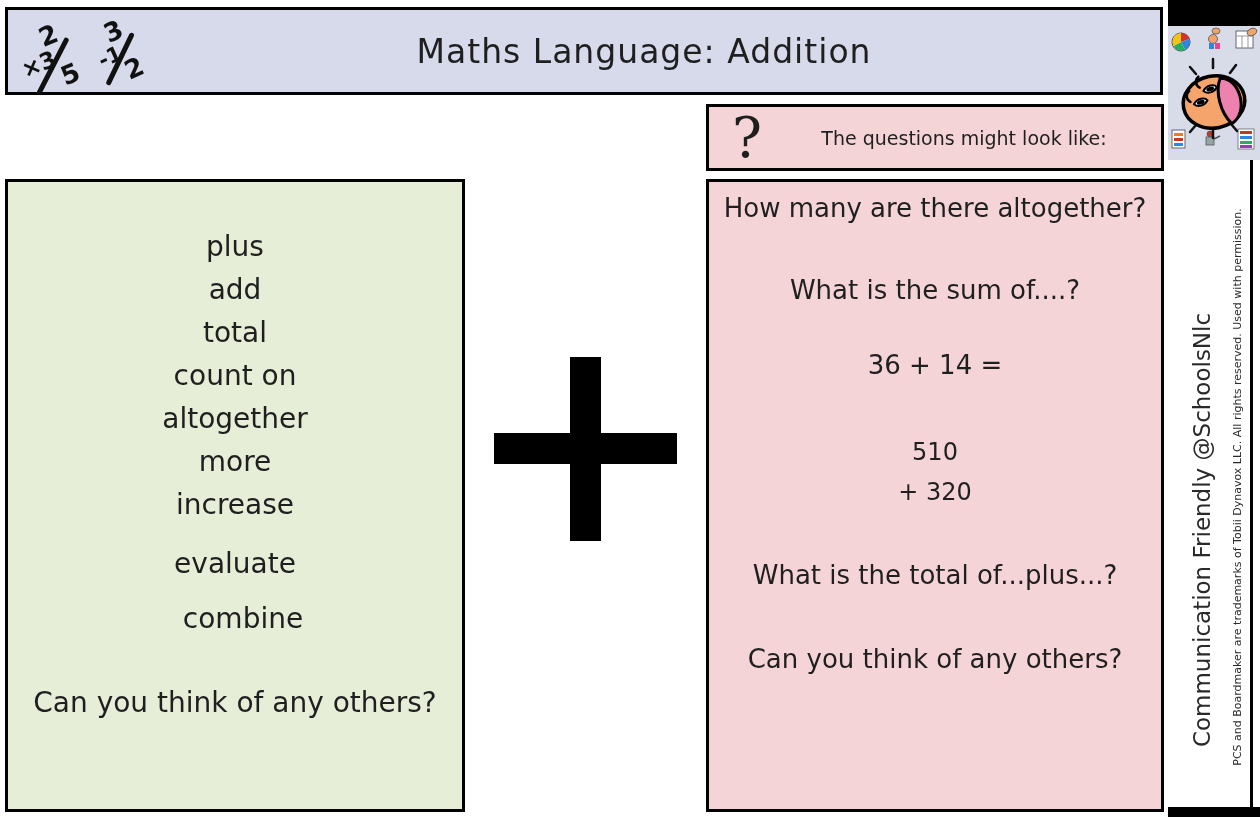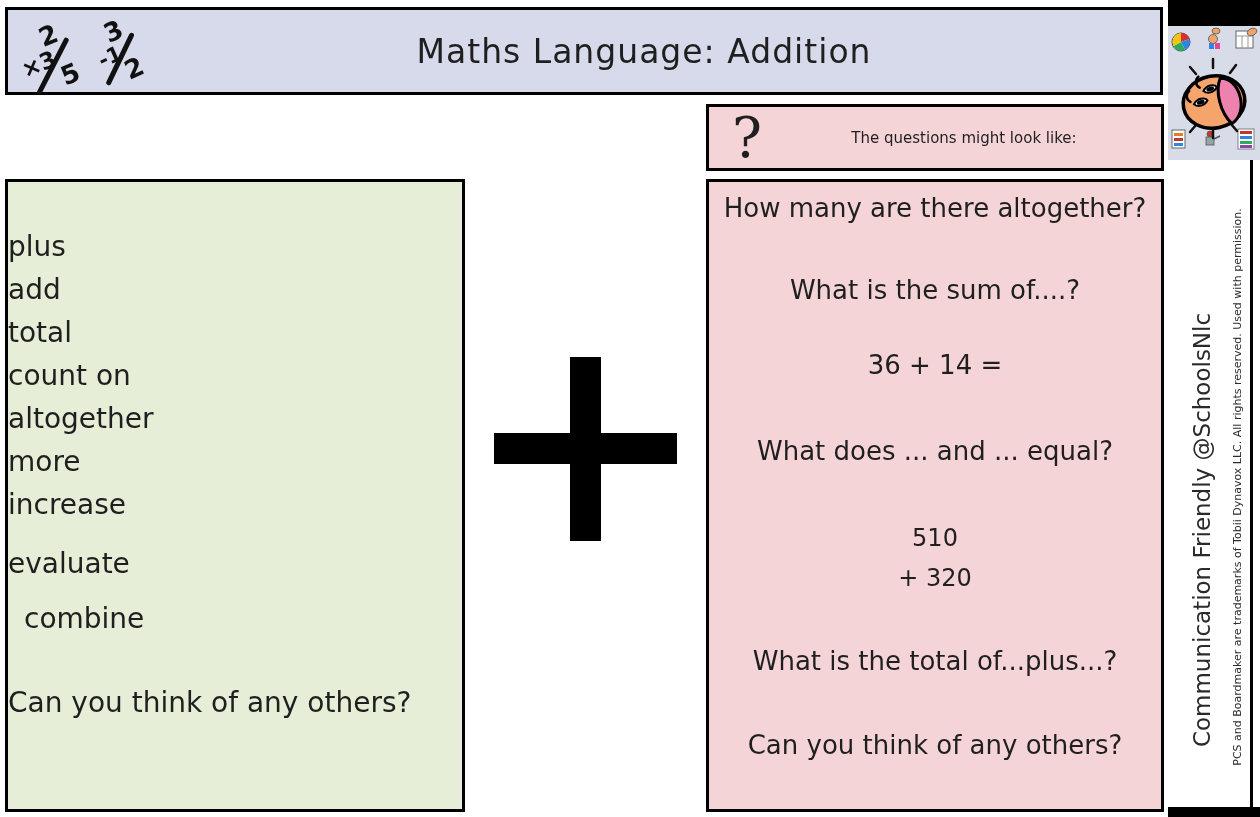--- a/index.html
+++ b/index.html
@@ -11,23 +11,23 @@
   
   #top-header{left:5px;top:7px;width:1158px;height:88px;background:#d6daea;display:flex;align-items:center;justify-content:center;padding-left:120px;}
   #top-header .title{font-size:33px;letter-spacing:1px;}
   #math-icon{position:absolute;left:6px;top:6px;}
   
   #left-header{left:5px;top:104px;width:460px;height:67px;background:#e7eed8;display:flex;align-items:center;}
   #left-header .hdr-text{flex:1;text-align:center;font-size:19px;padding-left:52px;}
   #person-icon{position:absolute;left:16px;top:6px;}
   #right-header{left:706px;top:104px;width:458px;height:67px;background:#f5d4d8;display:flex;align-items:center;}
   #right-header .qmark{width:60px;text-align:center;font-family:"DejaVu Serif","Liberation Serif",serif;font-size:56px;line-height:60px;padding-left:8px;}
-  #right-header .hdr-text{flex:1;text-align:center;font-size:15px;padding-right:10px;}
+  #right-header .hdr-text{flex:1;text-align:center;font-size:19px;padding-right:10px;}
   
-  #left-box{left:5px;top:179px;width:460px;height:633px;background:#e7eed8;}
+  #left-box{left:5px;top:179px;width:460px;height:633px;background:#e7eed8;text-align:center;}
   .word{font-size:28px;line-height:43px;}
   .word.first{margin-top:43px;}
   .word.gap-a{margin-top:16px;}
   .word.gap-b{margin-top:12px;margin-left:16px;}
   .prompt-line{font-size:28px;line-height:43px;margin-top:41px;}
   #right-box{left:706px;top:179px;width:458px;height:633px;background:#f5d4d8;text-align:center;}
   .q-line{font-size:26px;line-height:30px;}
   .q1{margin-top:11px;} .q2{margin-top:52px;} .q3{margin-top:45px;} .q4{margin-top:56px;}
   .q-sum{margin-top:52px;font-size:24px;line-height:40px;}
   .q6{margin-top:48px;} .q7{margin-top:54px;}
@@ -88,21 +88,20 @@
   <div>
     <div class="plus-h"></div>
     <div class="plus-v"></div>
     <span class="sr">+</span>
   </div>
 
   <div class="box" id="right-box">
     <div class="q-line q1">How many are there altogether?</div>
     <div class="q-line q2">What is the sum of....?</div>
     <div class="q-line q3">36 + 14 =</div>
-    <div class="q-line q4">What does ... and ... equal?</div>
     <div class="q-sum">
       <div>510</div>
       <div>+ 320</div>
     </div>
     <div class="q-line q6">What is the total of...plus...?</div>
     <div class="q-line q7">Can you think of any others?</div>
   </div>
 
   <div id="side-topbar"></div>
 

